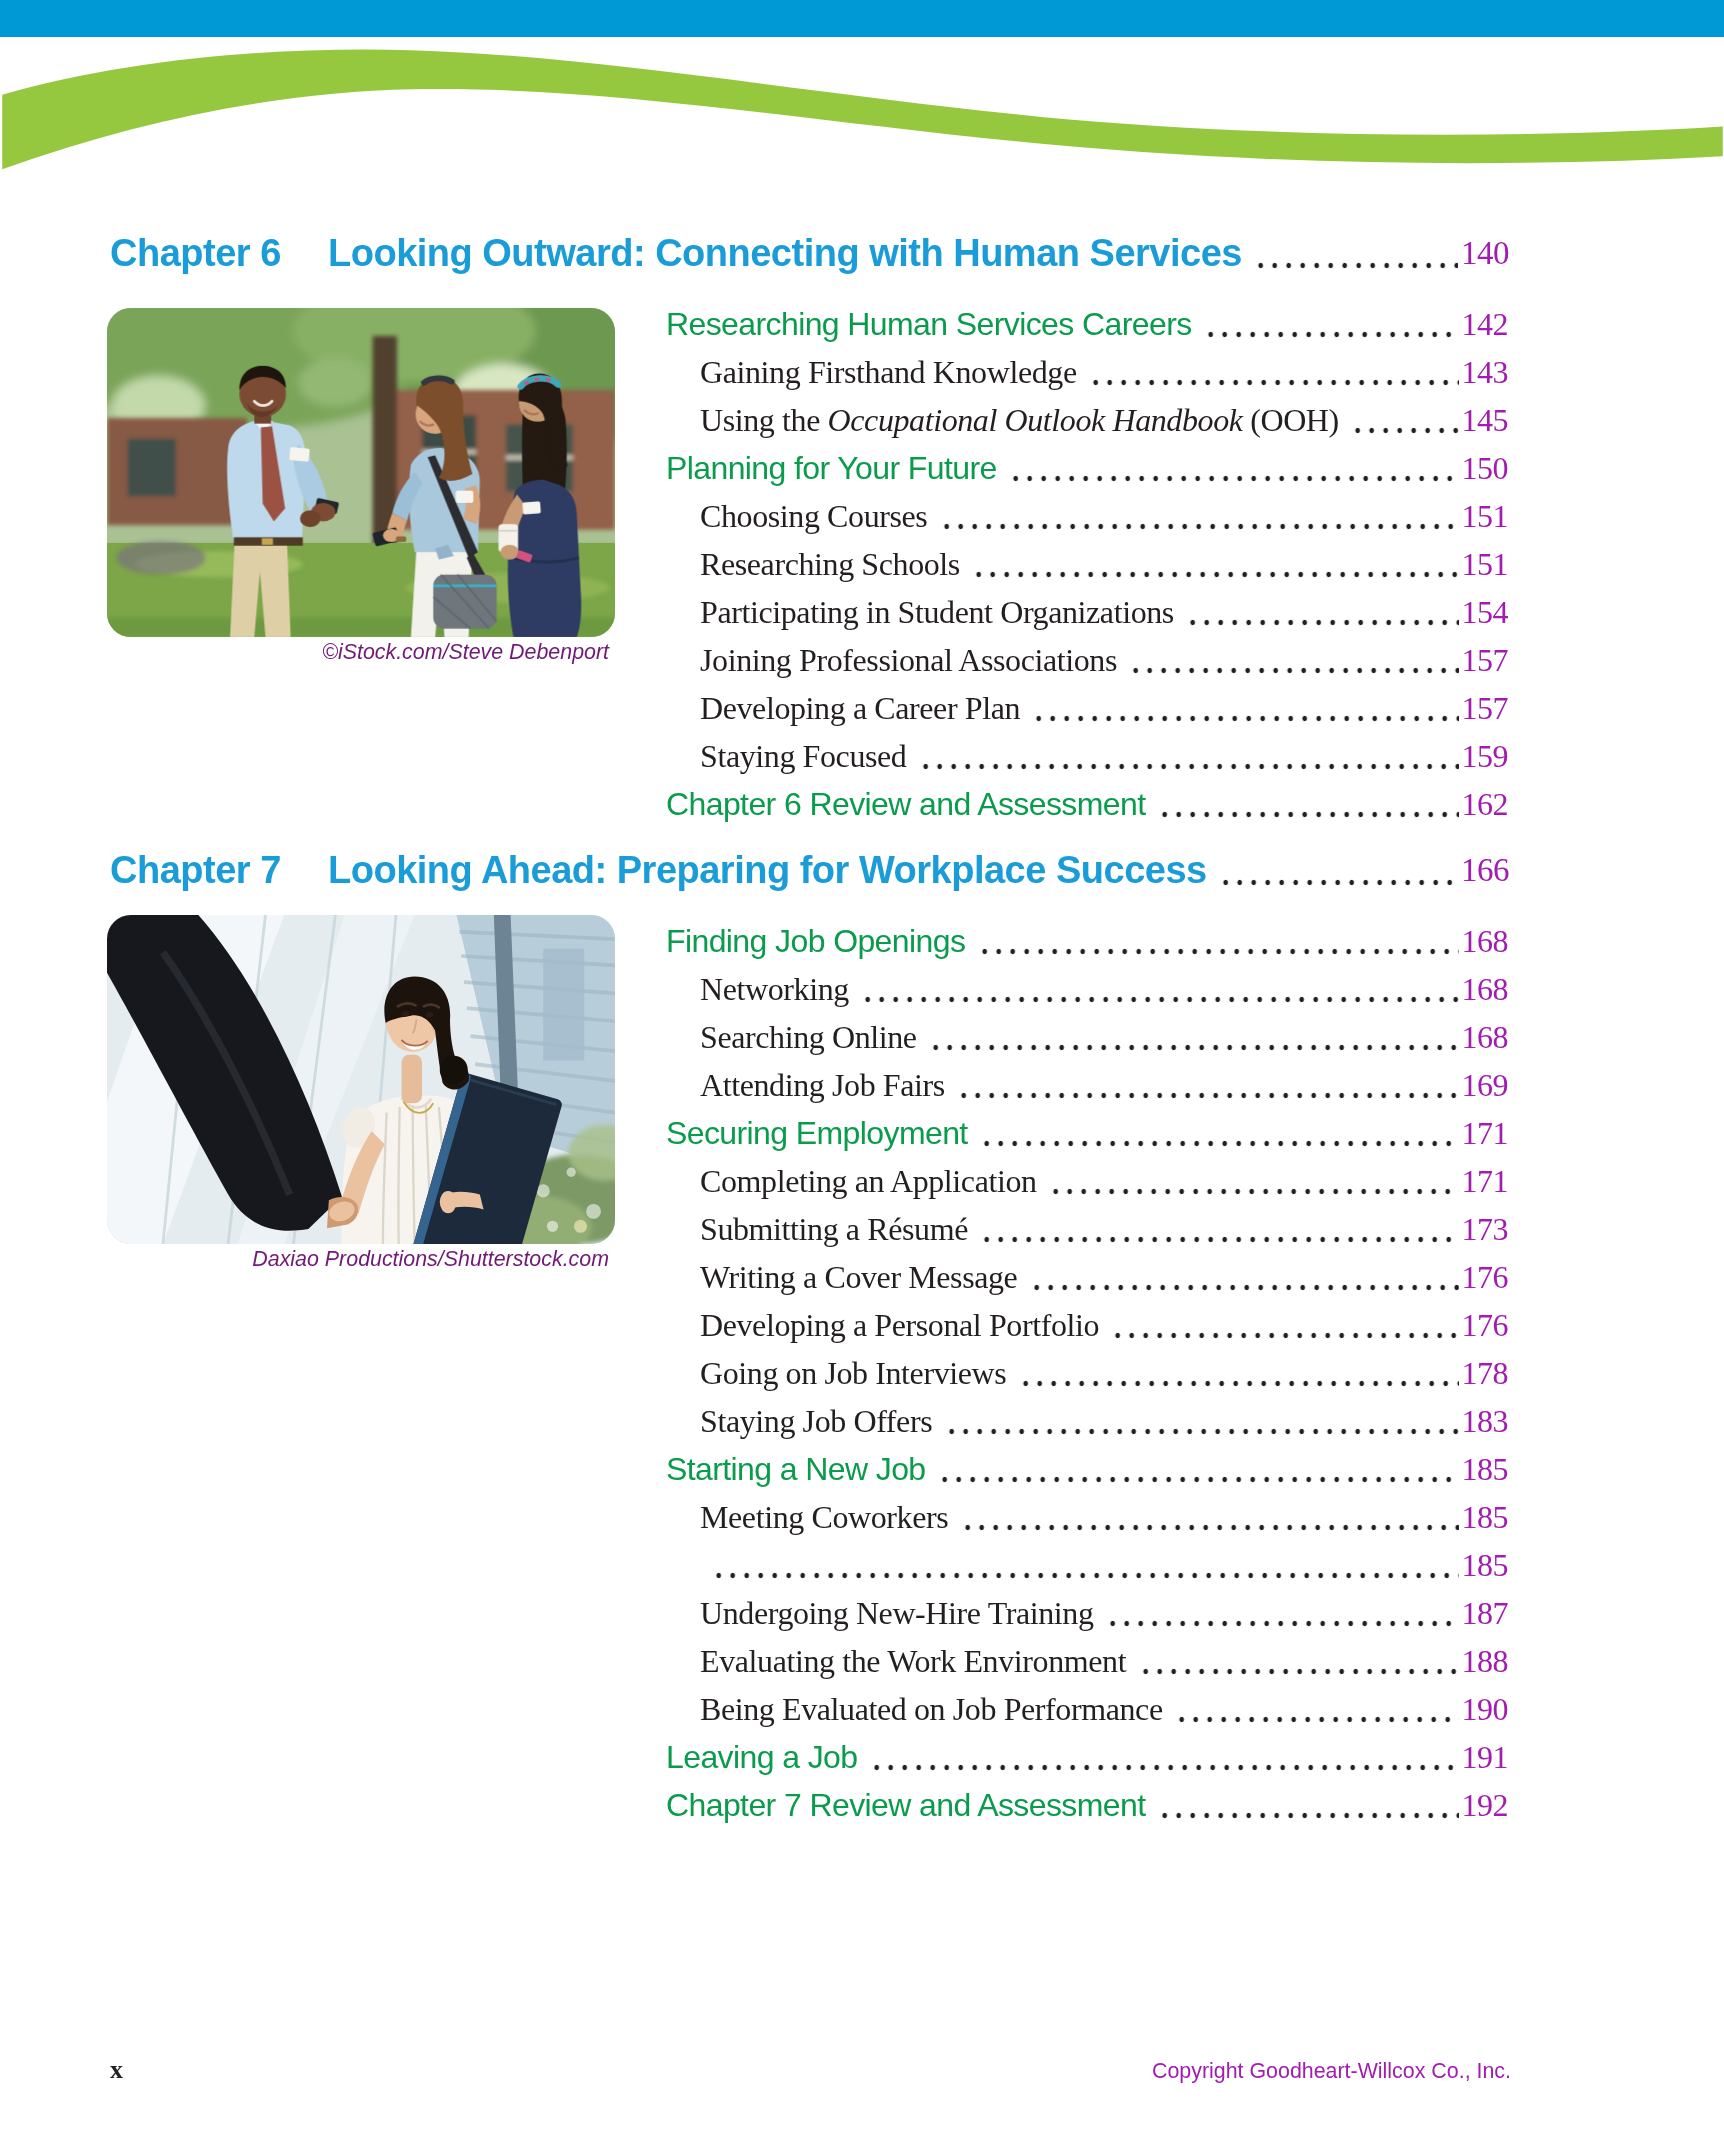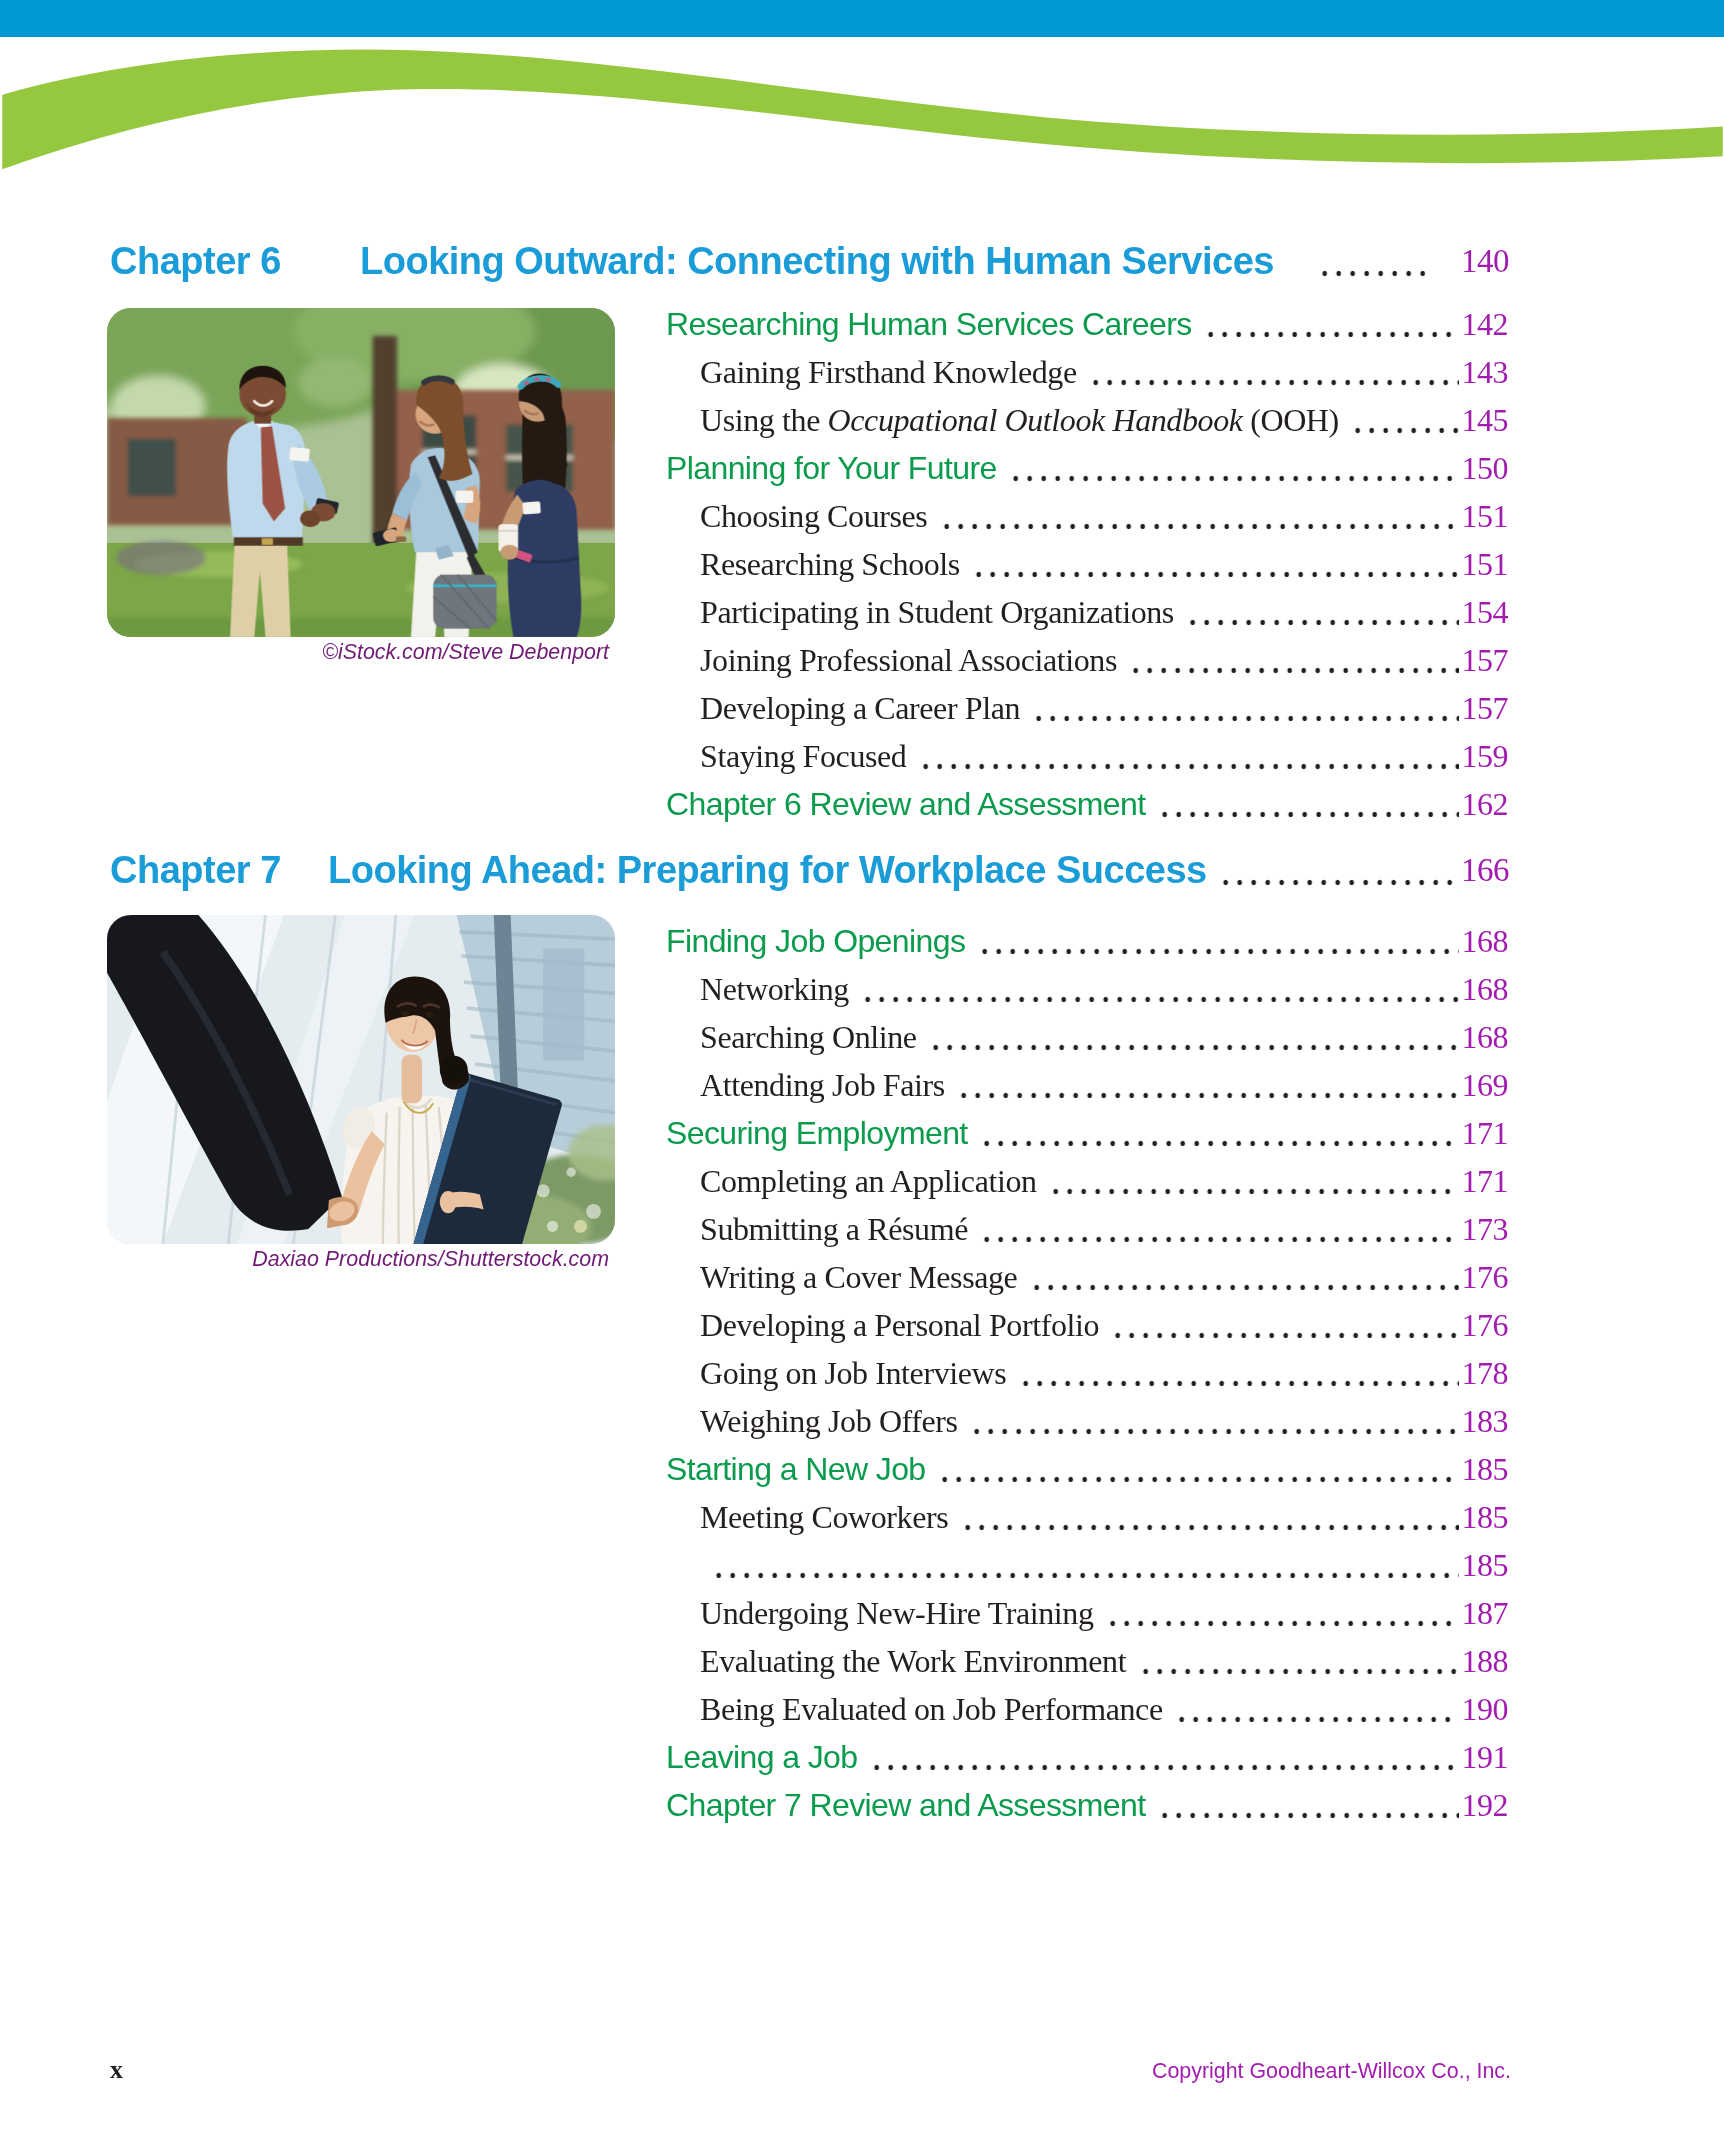--- a/index.html
+++ b/index.html
@@ -44,21 +44,21 @@
 </head>
 <body>
 
 <div class="page">
 
   <div class="top-bar"></div>
   <svg class="wave" viewBox="0 0 1850 200" aria-hidden="true">
     <path d="M0 102 C140 62 300 50 440 54 C640 60 860 100 1120 126 C1360 148 1620 150 1850 136 L1850 168 C1600 182 1330 176 1090 152 C850 128 640 92 440 96 C300 99 150 128 0 182 Z" fill="#95c83e"></path>
   </svg>
 
-  <div class="ch-heading" style="top:235px;gap:32px;">
+  <div class="ch-heading" style="top:227px;">
     <span class="ch-label">Chapter 6</span>
     <span class="ch-title">Looking Outward: Connecting with Human Services</span>
     <span class="leader"></span>
     <span class="num">140</span>
   </div>
 
   <div class="photo" style="top:308px;">
     <svg width="508" height="329" viewBox="0 0 545 353" aria-hidden="true">
       <defs>
         <filter id="b6" x="-30%" y="-30%" width="160%" height="160%">
@@ -350,21 +350,21 @@
         <span class="t">Developing a Personal Portfolio</span>
         <span class="leader"></span>
         <span class="num">176</span>
       </div>
       <div class="toc-row lvl2">
         <span class="t">Going on Job Interviews</span>
         <span class="leader"></span>
         <span class="num">178</span>
       </div>
       <div class="toc-row lvl2">
-        <span class="t">Weighing Job Offers</span>
+        <span class="t">Staying Job Offers</span>
         <span class="leader"></span>
         <span class="num">183</span>
       </div>
       <div class="toc-row lvl1">
         <span class="t">Starting a New Job</span>
         <span class="leader"></span>
         <span class="num">185</span>
       </div>
       <div class="toc-row lvl2">
         <span class="t">Meeting Coworkers</span>

